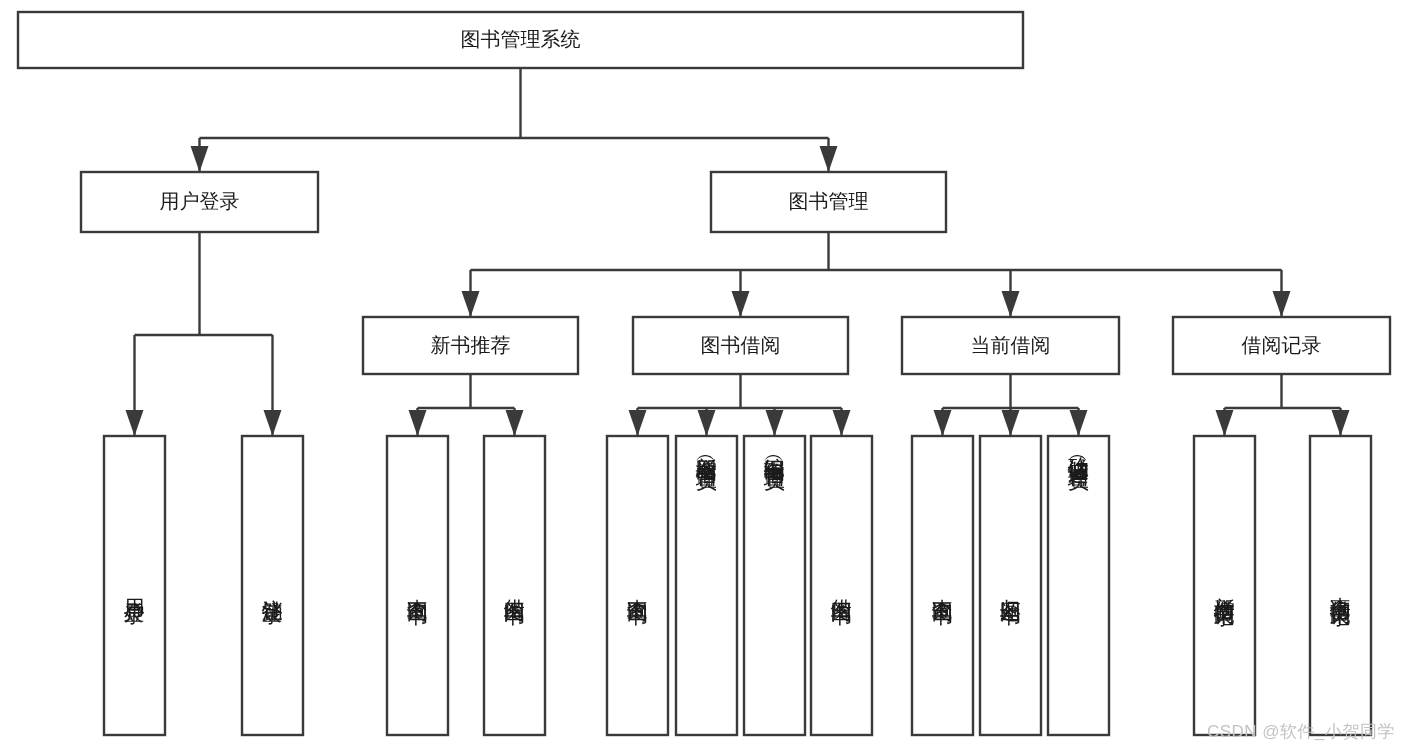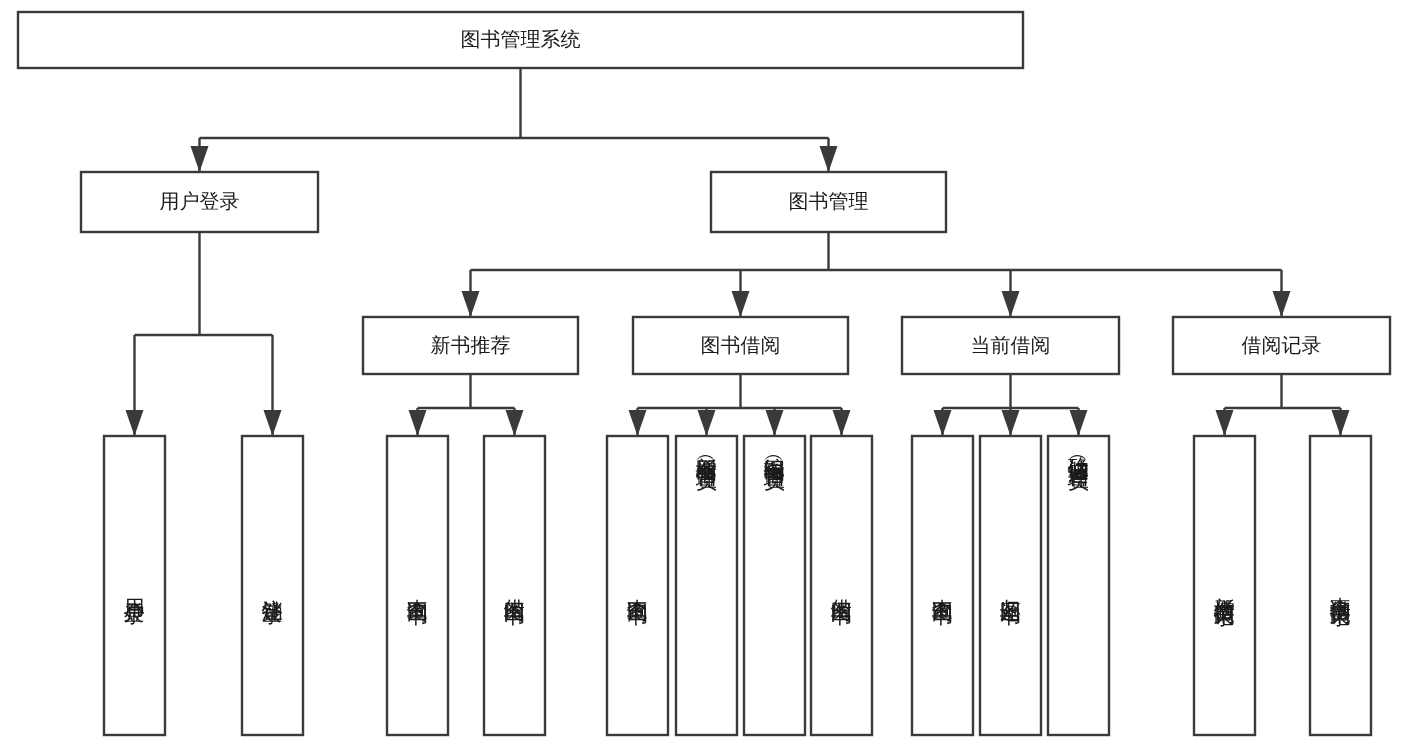--- a/index.html
+++ b/index.html
@@ -204,13 +204,14 @@
       <div class="leaf-label-wrap" style="left: 1048px; top: 436px; width: 61px; height: 299px; align-items: flex-start; padding-top: 4px;">
         <span class="leaf-label">确认归还（管理员）</span>
       </div>
       <div class="leaf-label-wrap" style="left: 1194px; top: 436px; width: 61px; height: 299px;">
         <span class="leaf-label">新增借阅记录</span>
       </div>
       <div class="leaf-label-wrap" style="left: 1310px; top: 436px; width: 61px; height: 299px;">
         <span class="leaf-label">查询借阅记录</span>
       </div>
     </div>
+  <div class="watermark">CSDN @软件_小贺同学</div>
 </div>
 
 </body></html>

